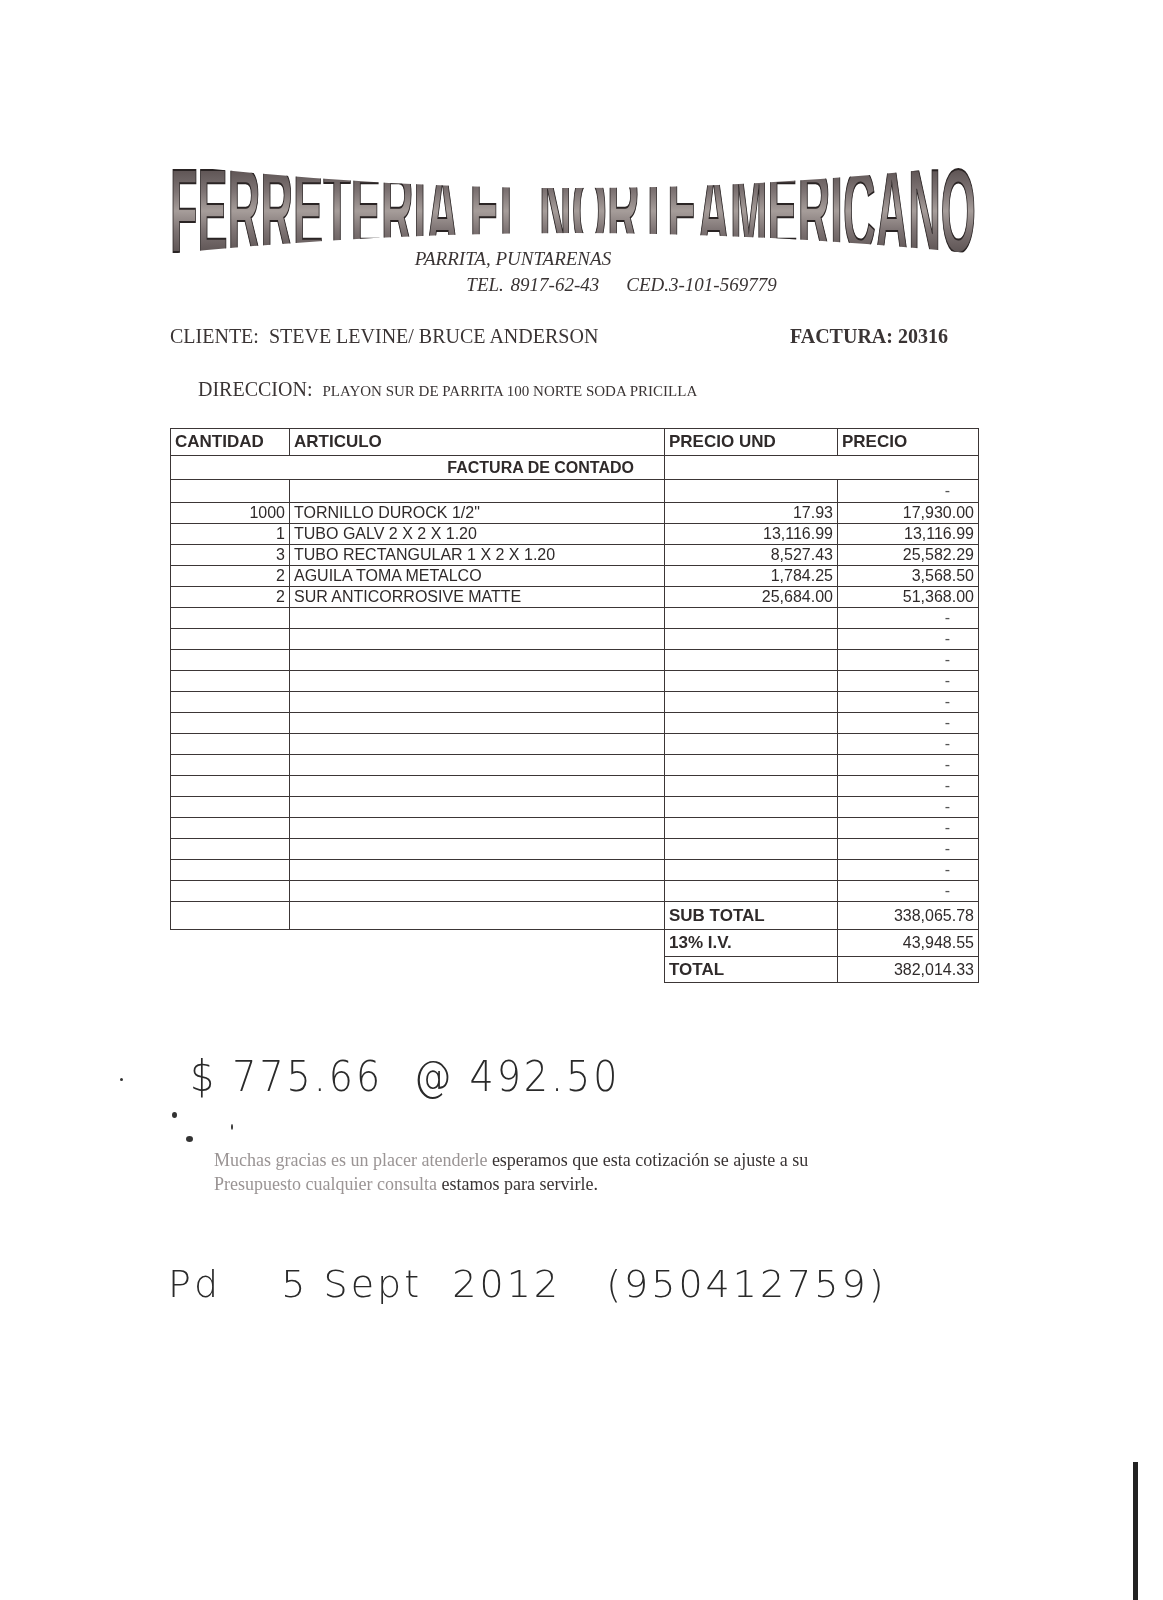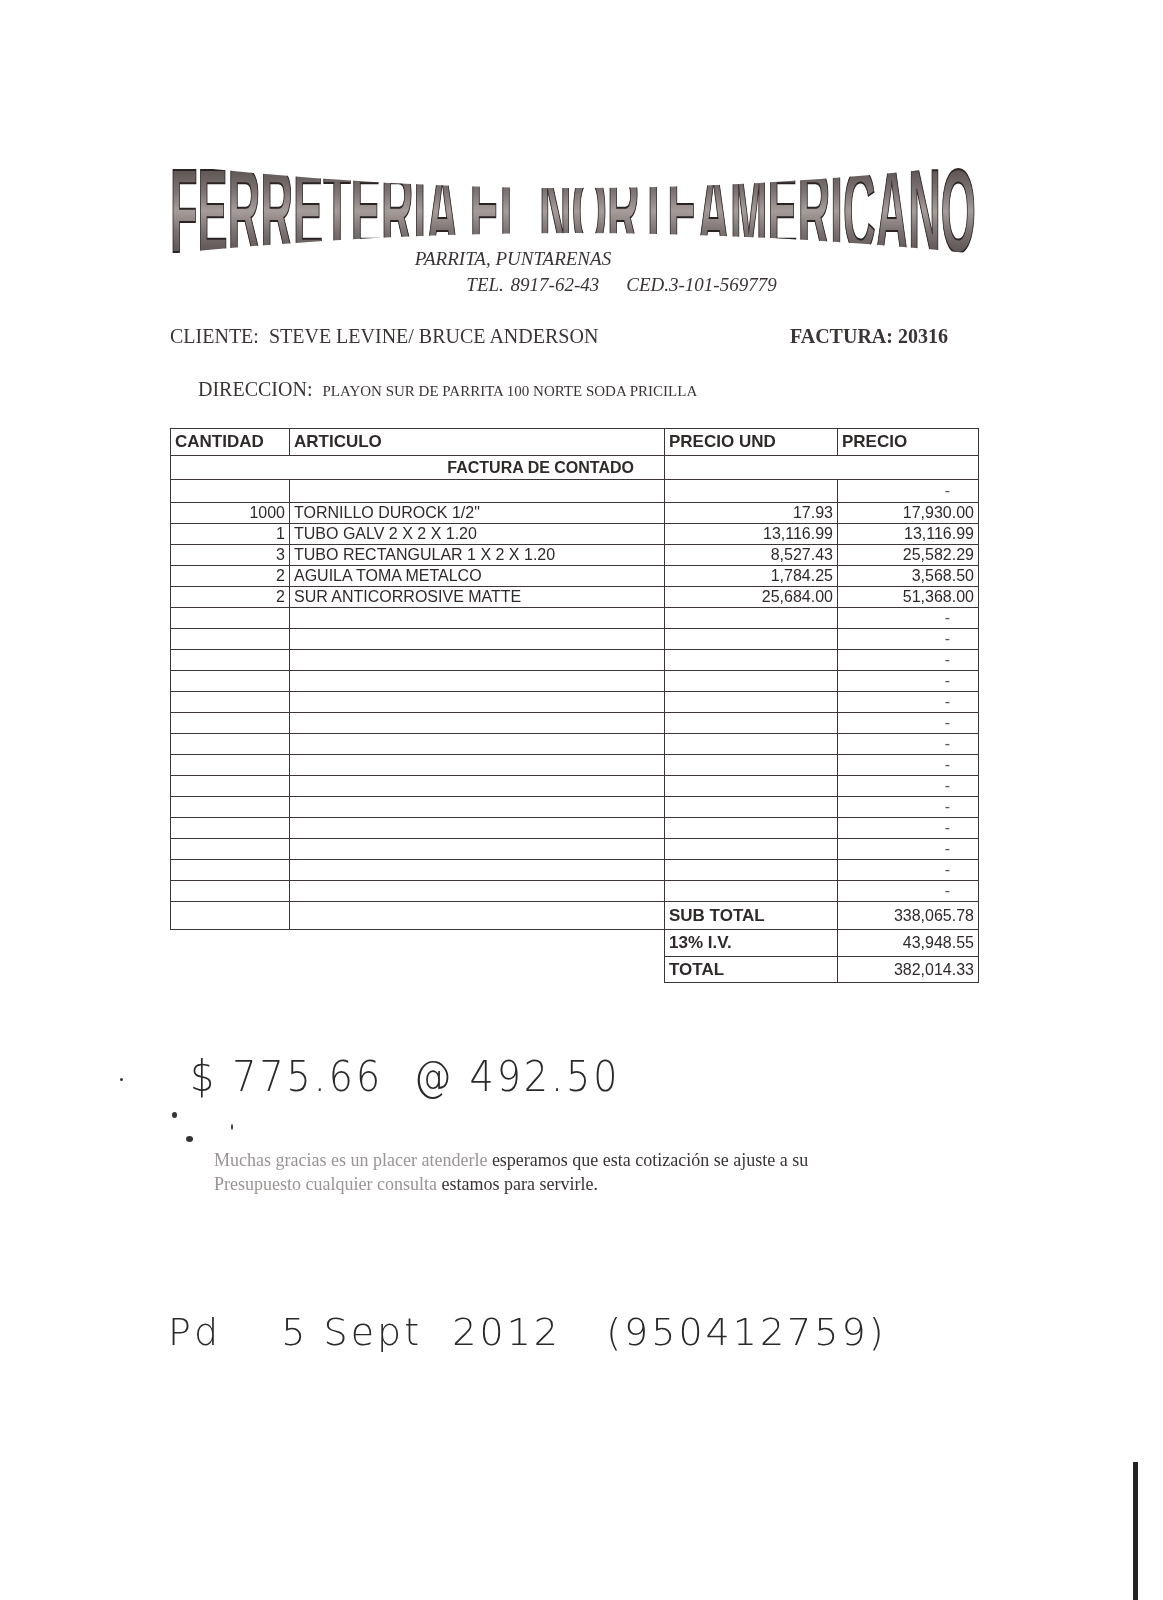--- a/index.html
+++ b/index.html
@@ -26,21 +26,21 @@
     font-family: "Liberation Sans", sans-serif; font-size: 16px; color: #2f2a2a;
   }
   table.inv td { border: 1.5px solid #3c3636; padding: 0 4px; height: 21px; line-height: 20px; white-space: nowrap; box-sizing: border-box; }
   table.inv td.num { text-align: right; }
   table.inv td.dash { text-align: right; padding-right: 28px; color: #555; }
   table.inv .hdr { font-weight: bold; font-size: 17px; }
   table.inv .title { font-weight: bold; font-size: 16px; text-align: right; padding-right: 30px; }
   td.nob { border: none !important; }
   .handwrite { font-family: "DejaVu Sans", sans-serif; font-weight: 200; color: #2a2a2a; letter-spacing: 3px; }
   .hw1 { left: 190px; top: 1055px; font-size: 38px; transform: scaleY(1.1); }
-  .hw2 { left: 168px; top: 1262px; font-size: 38px; margin-top: 48px; }
+  .hw2 { left: 168px; top: 1262px; font-size: 38px; }
   .thanks { left: 170px; top: 1148px; font-size: 18px; line-height: 24px; width: 780px; color: #3a3434; margin-left: 44px; }
   .thanks .faded { color: #9a9494; }
   .speck { position: absolute; background: #333; border-radius: 50%; }
   .edge { position: absolute; left: 1133px; top: 1462px; width: 5px; height: 138px; background: #222; }
 </style>
 </head>
 <body>
 
 <div class="abs logo">
   <svg viewBox="0 0 810 98" preserveAspectRatio="none">

